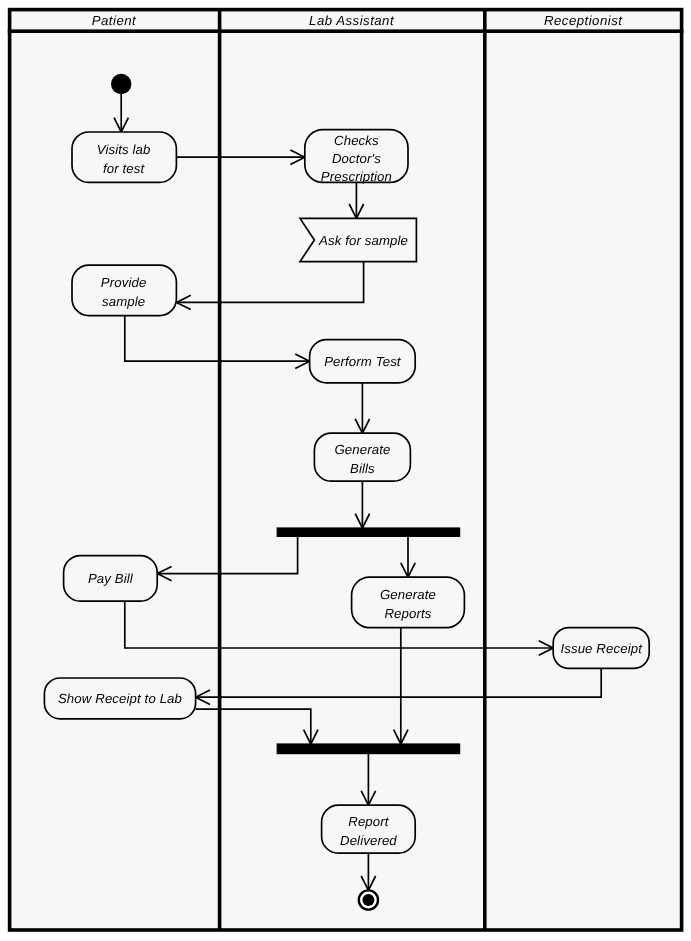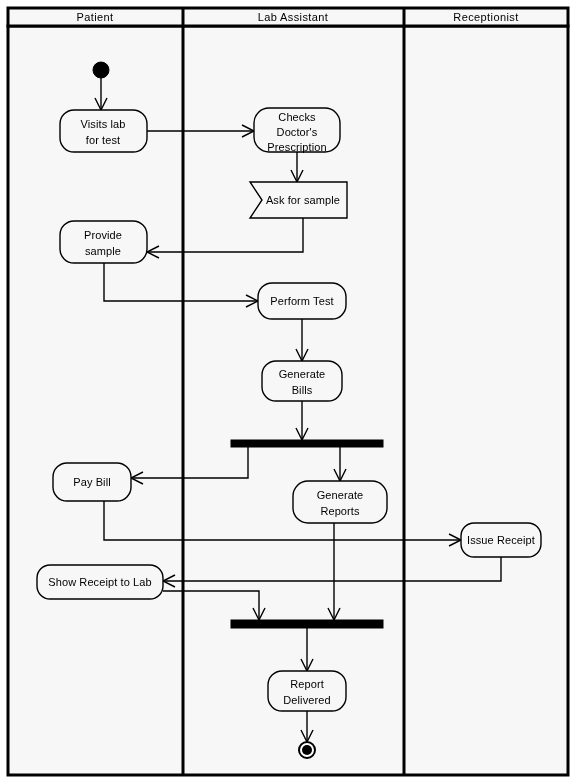--- a/index.html
+++ b/index.html
@@ -12,20 +12,21 @@
     width: 576px;
     height: 784px;
     font-family: "Liberation Sans", sans-serif;
     overflow: hidden;
   }
   #diagram-root {
     position: relative;
     width: 576px;
     height: 784px;
     background: #ffffff;
+    font-style: italic;
   }
   svg#activity-diagram {
     display: block;
     width: 576px;
     height: 784px;
     background: #ffffff;
   }
   .lane-frame { fill: #f7f7f7; stroke: #000000; stroke-width: 3; }
   .lane-header-box { fill: #f7f7f7; stroke: #000000; stroke-width: 3; }
   .lane-divider { stroke: #000000; stroke-width: 3; }

